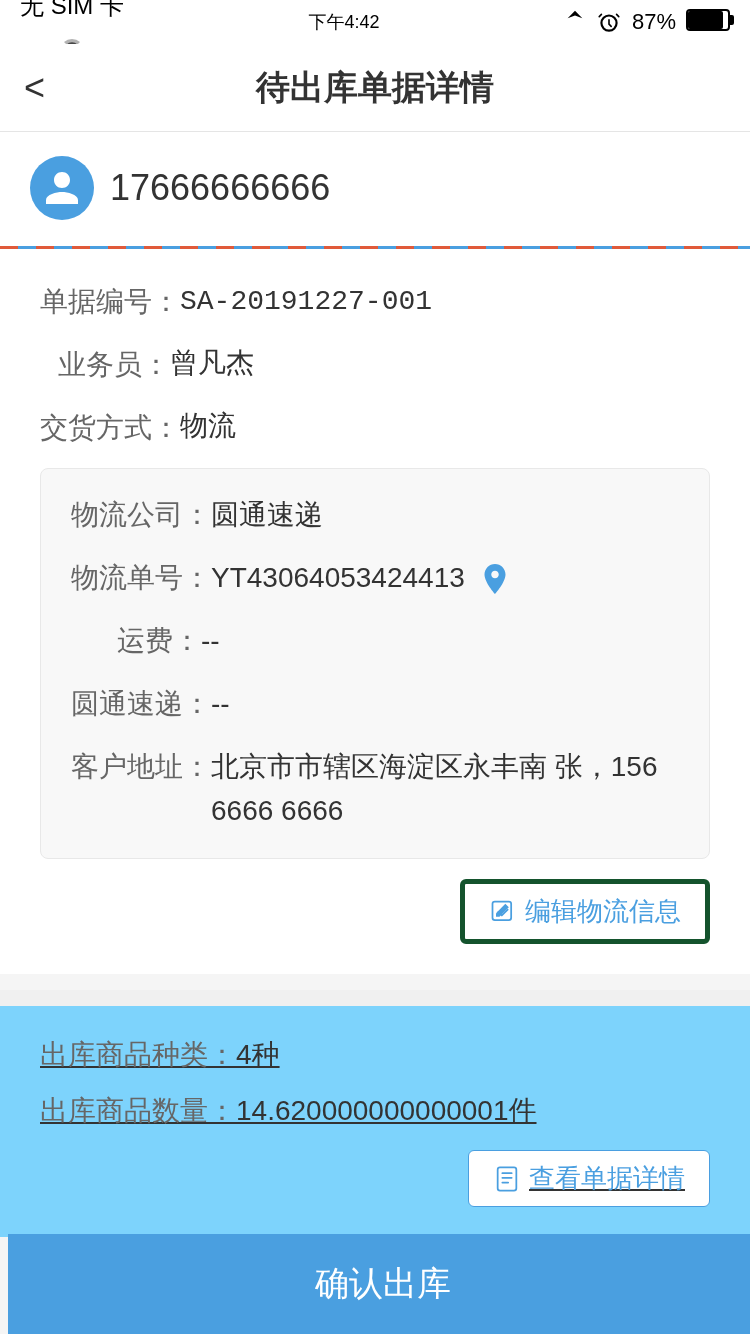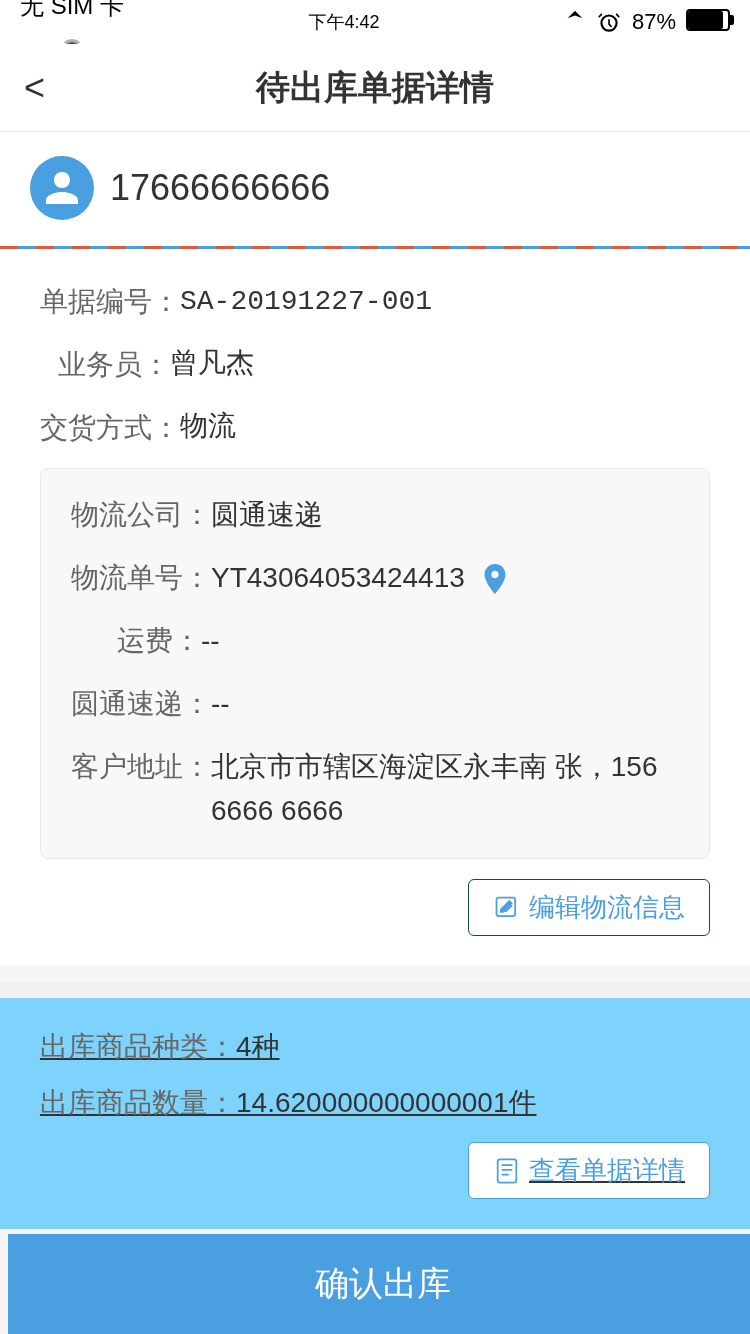--- a/index.html
+++ b/index.html
@@ -210,21 +210,21 @@
       flex-shrink: 0;
     }
 
     
     .action-row {
       display: flex;
       justify-content: flex-end;
       margin-top: 20px;
     }
     .edit-btn {
-      border: 1px solid #14532d;
+      border: 5px solid #14532d;
       color: #4a9fe0;
       background: #fff;
       border-radius: 6px;
       padding: 10px 24px;
       font-size: 26px;
       display: flex;
       align-items: center;
       gap: 8px;
       cursor: pointer;
     }

